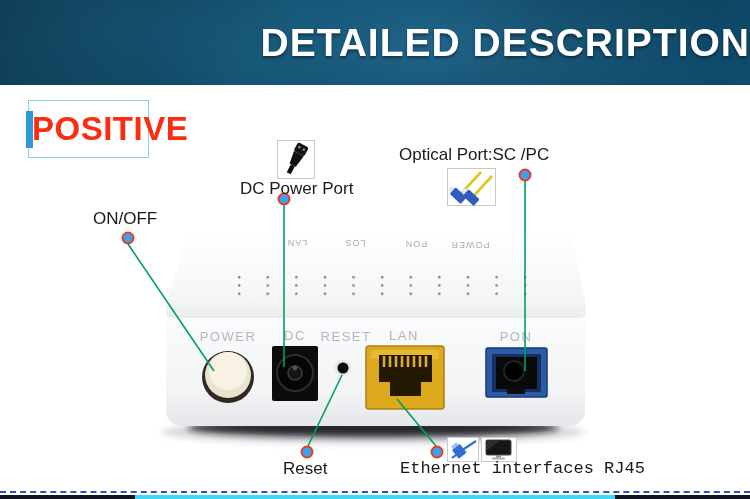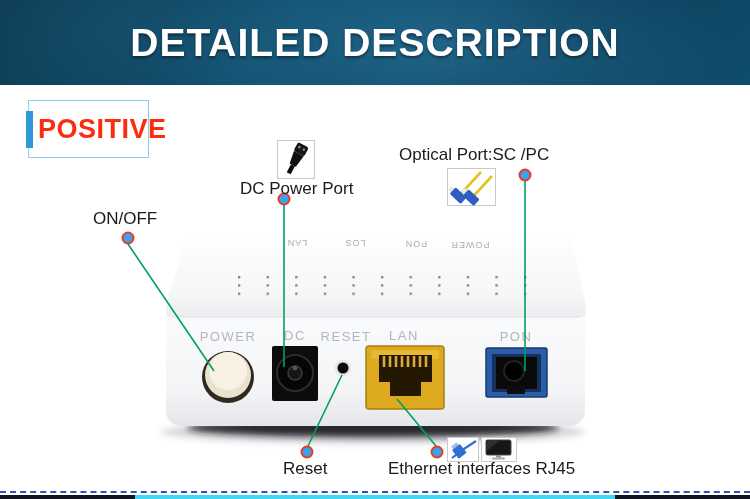--- a/index.html
+++ b/index.html
@@ -7,47 +7,47 @@
     position:relative;width:750px;height:499px;overflow:hidden;
     background:#ffffff;font-family:"Liberation Sans",sans-serif;
   }
   
   .banner{
     position:absolute;left:0;top:0;width:750px;height:85px;
     background:
       radial-gradient(ellipse 420px 170px at 58% 55%, rgba(46,130,172,.55), rgba(46,130,172,0) 70%),
       radial-gradient(ellipse 300px 150px at 18% 30%, rgba(28,92,126,.45), rgba(28,92,126,0) 70%),
       linear-gradient(135deg,#0d3950 0%,#0f4a68 38%,#0d3c58 68%,#0f4d6d 100%);
-    display:flex;align-items:center;justify-content:center;
+    display:flex;align-items:center;justify-content:flex-end;
   }
   .banner-title{
     color:#ffffff;font-size:39px;font-weight:bold;letter-spacing:1px;
     text-shadow:0 2px 3px rgba(0,0,0,.45);
   }
   
   .positive-box{
     position:absolute;left:28px;top:100px;width:119px;height:56px;
     border:1px solid #8bcdf0;background:#fff;
     display:flex;align-items:center;
   }
   .positive-accent{
     position:absolute;left:26px;top:111px;width:7px;height:37px;background:#2f99d8;
   }
   .positive-text{
-    margin-left:9px;color:#fb2c10;font-size:27px;font-weight:bold;letter-spacing:.5px;
+    margin-left:3px;color:#fb2c10;font-size:33px;font-weight:bold;letter-spacing:.5px;
   }
   
   .callout{
     position:absolute;color:#1a1a1a;font-size:17px;white-space:nowrap;
   }
   .c-onoff{left:93px;top:209px;}
   .c-dc{left:240px;top:179px;}
   .c-optical{left:399px;top:145px;}
   .c-reset{left:283px;top:459px;}
-  .c-eth{left:388px;top:459px;}
+  .c-eth{left:400px;top:459px;font-family:Liberation Mono, monospace;}
   
   .scene{position:absolute;left:0;top:0;width:750px;height:499px;}
   
   .dashed-line{
     position:absolute;left:0;top:491px;width:750px;height:0;
     border-top:2px dashed #2b53c0;
   }
   .bottom-strip{
     position:absolute;left:0;bottom:0;width:750px;height:4px;background:#10141f;
   }

